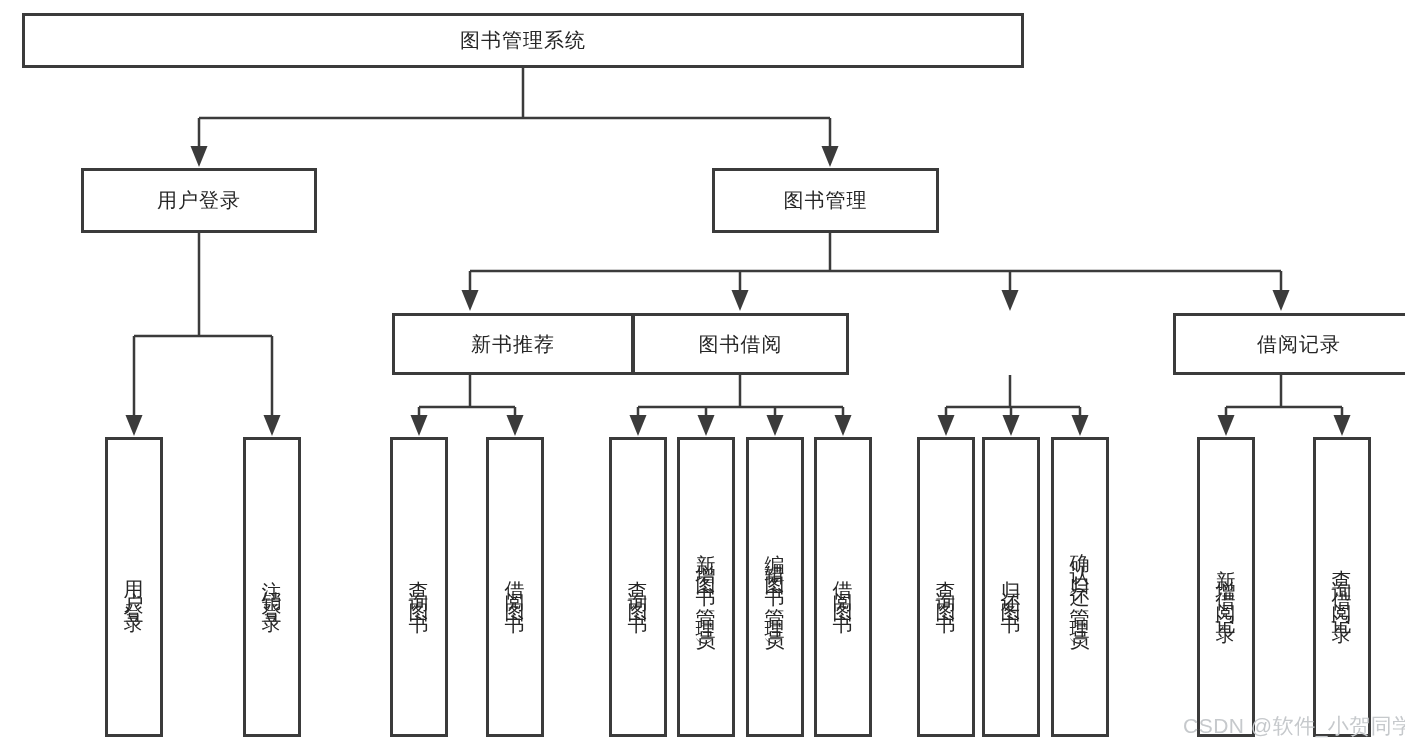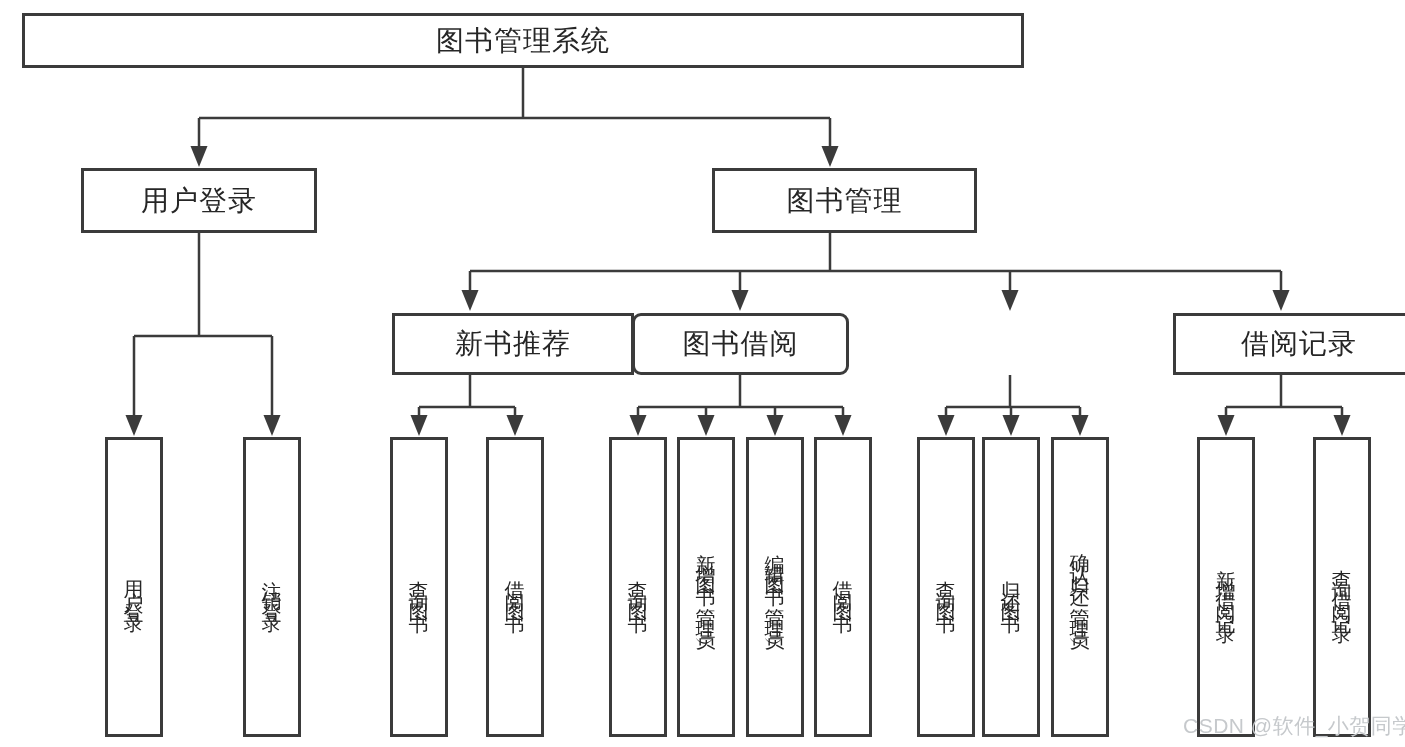--- a/index.html
+++ b/index.html
@@ -26,38 +26,38 @@
     box-sizing: border-box;
     background: #ffffff;
     border: 3px solid #3b3b3b;
     display: flex;
     align-items: center;
     justify-content: center;
     z-index: 2;
     color: #262626;
   }
   .hbox .label {
-    font-size: 28px;
+    font-size: 20px;
     letter-spacing: 1px;
     white-space: nowrap;
   }
   .vbox .label {
     writing-mode: vertical-rl;
     text-orientation: mixed;
     font-size: 20px;
     letter-spacing: 11px;
     line-height: 1;
     white-space: nowrap;
   }
   
   .n-root  { left: 22px;   top: 13px;  width: 1002px; height: 55px; }
   .n-l2a   { left: 81px;   top: 168px; width: 236px;  height: 65px; }
-  .n-l2b   { left: 712px;  top: 168px; width: 265px;  height: 65px; }
+  .n-l2b   { left: 712px;  top: 168px; width: 227px;  height: 65px; }
   .n-l3a   { left: 362px;  top: 313px; width: 242px;  height: 62px; margin-left: 30px; }
-  .n-l3b   { left: 632px;  top: 313px; width: 217px;  height: 62px; border-radius: 9px; }
+  .n-l3b   { left: 632px;  top: 313px; width: 217px;  height: 62px; }
   .n-l3c   { left: 902px;  top: 313px; width: 216px;  height: 62px; }
   .n-l3d   { left: 1173px; top: 313px; width: 252px;  height: 62px; }
   .leaf    { top: 437px; width: 58px; height: 300px; }
   .n-f01 { left: 105px; }
   .n-f02 { left: 243px; }
   .n-f03 { left: 390px; }
   .n-f04 { left: 486px; }
   .n-f05 { left: 609px; }
   .n-f06 { left: 677px; }
   .n-f07 { left: 746px; }

